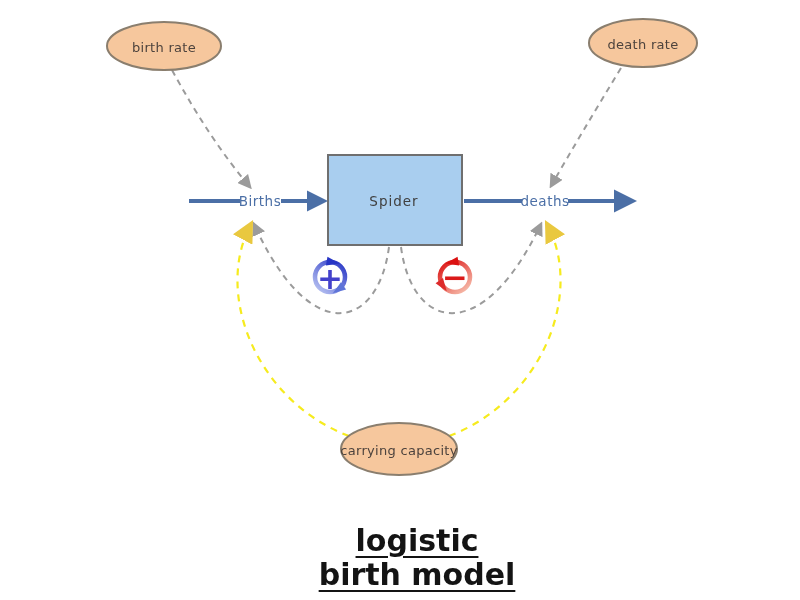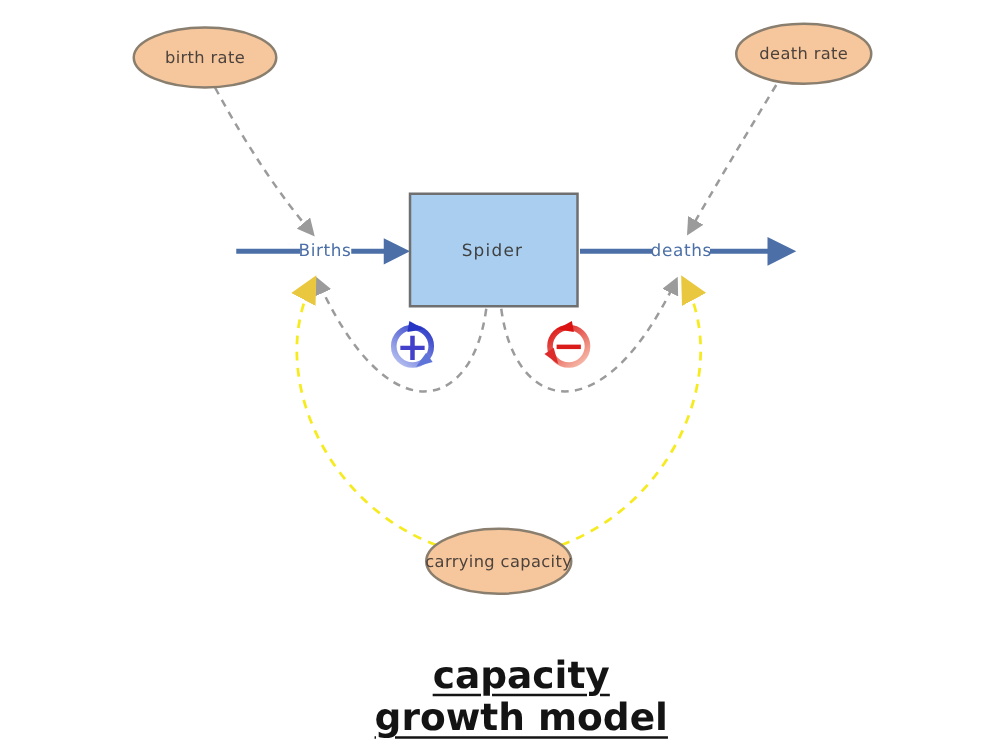--- a/index.html
+++ b/index.html
@@ -87,20 +87,20 @@
       <circle cx="455" cy="277" r="15" fill="none" stroke="url(#redGrad)" stroke-width="4.5"></circle>
       <polygon points="-6,-4.5 7,0 -6,4.5" transform="translate(452.4,262.2) rotate(170)" fill="#DB1212"></polygon>
       <polygon points="-6,-4.5 7,0 -6,4.5" transform="translate(442.7,285.6) rotate(55)" fill="#DD2B2B"></polygon>
       <text x="455" y="277" text-anchor="middle" dominant-baseline="central" class="loop-symbol" fill="#DB1A1A">−</text>
     </g>
   </svg>
 
   
   <div class="title-block">
     <div class="title-line">
-      <span>capacity</span>
+      <span>logistic</span>
     </div>
     <div class="title-line">
-      <span>growth model</span>
+      <span>birth model</span>
     </div>
   </div>
 
 </div>
 
 </body></html>

